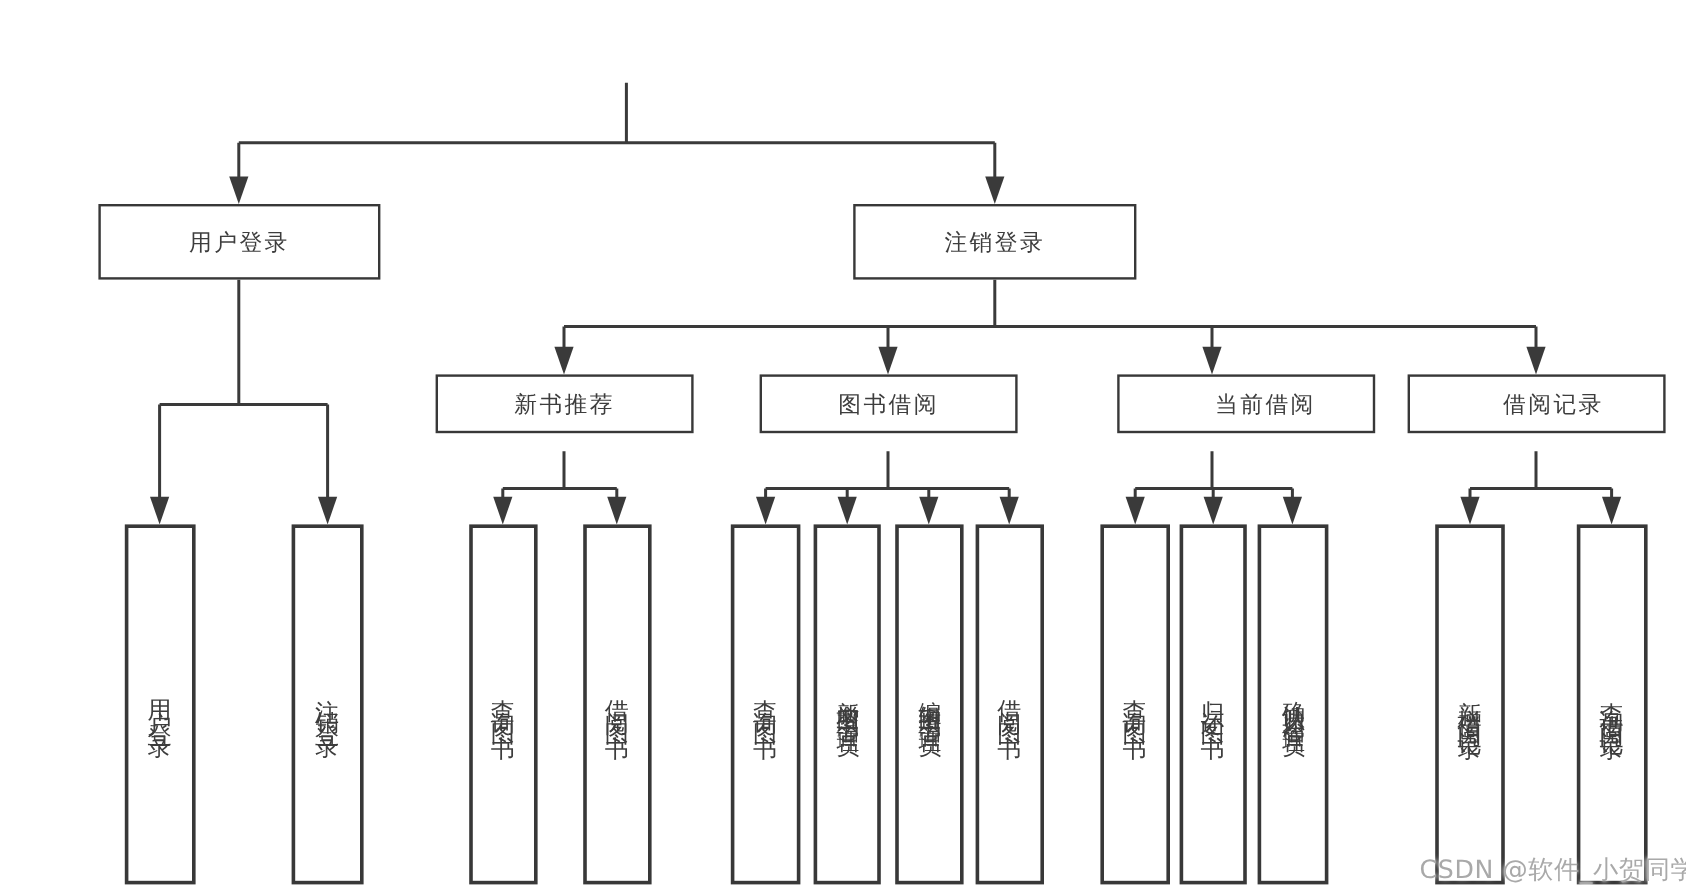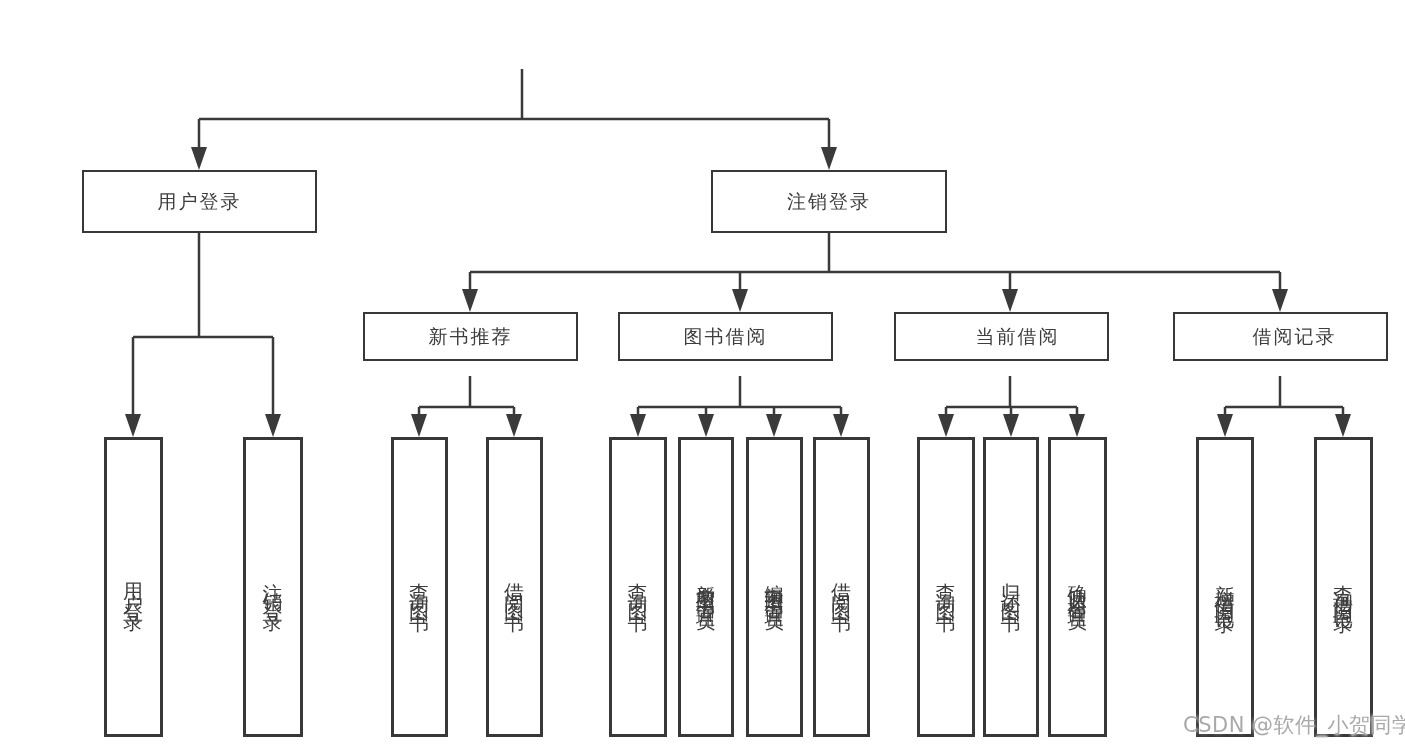--- a/index.html
+++ b/index.html
@@ -24,22 +24,22 @@
     font-size: 19px;
     letter-spacing: 2px;
     color: #3d3d3d;
     white-space: nowrap;
   }
   .root  { left: 20px;  top: 13px;  width: 1004px; height: 56px; }
   .lvl2a { left: 82px;  top: 170px; width: 235px;  height: 63px; }
   .lvl2b { left: 711px; top: 170px; width: 236px;  height: 63px; }
   .lvl3  { top: 312px; height: 49px; width: 215px; }
   .l3a { left: 363px; }
-  .l3b { left: 618px; }
-  .l3c { left: 894px; padding-left: 32px; }
+  .l3b { left: 633px; }
+  .l3c { left: 931px; padding-left: 32px; }
   .l3d { left: 1173px; padding-left: 28px; }
   .leaf {
     position: absolute;
     top: 437px;
     height: 300px;
     box-sizing: border-box;
     background: #ffffff;
     border: 3px solid #383838;
     display: flex;
     align-items: center;

